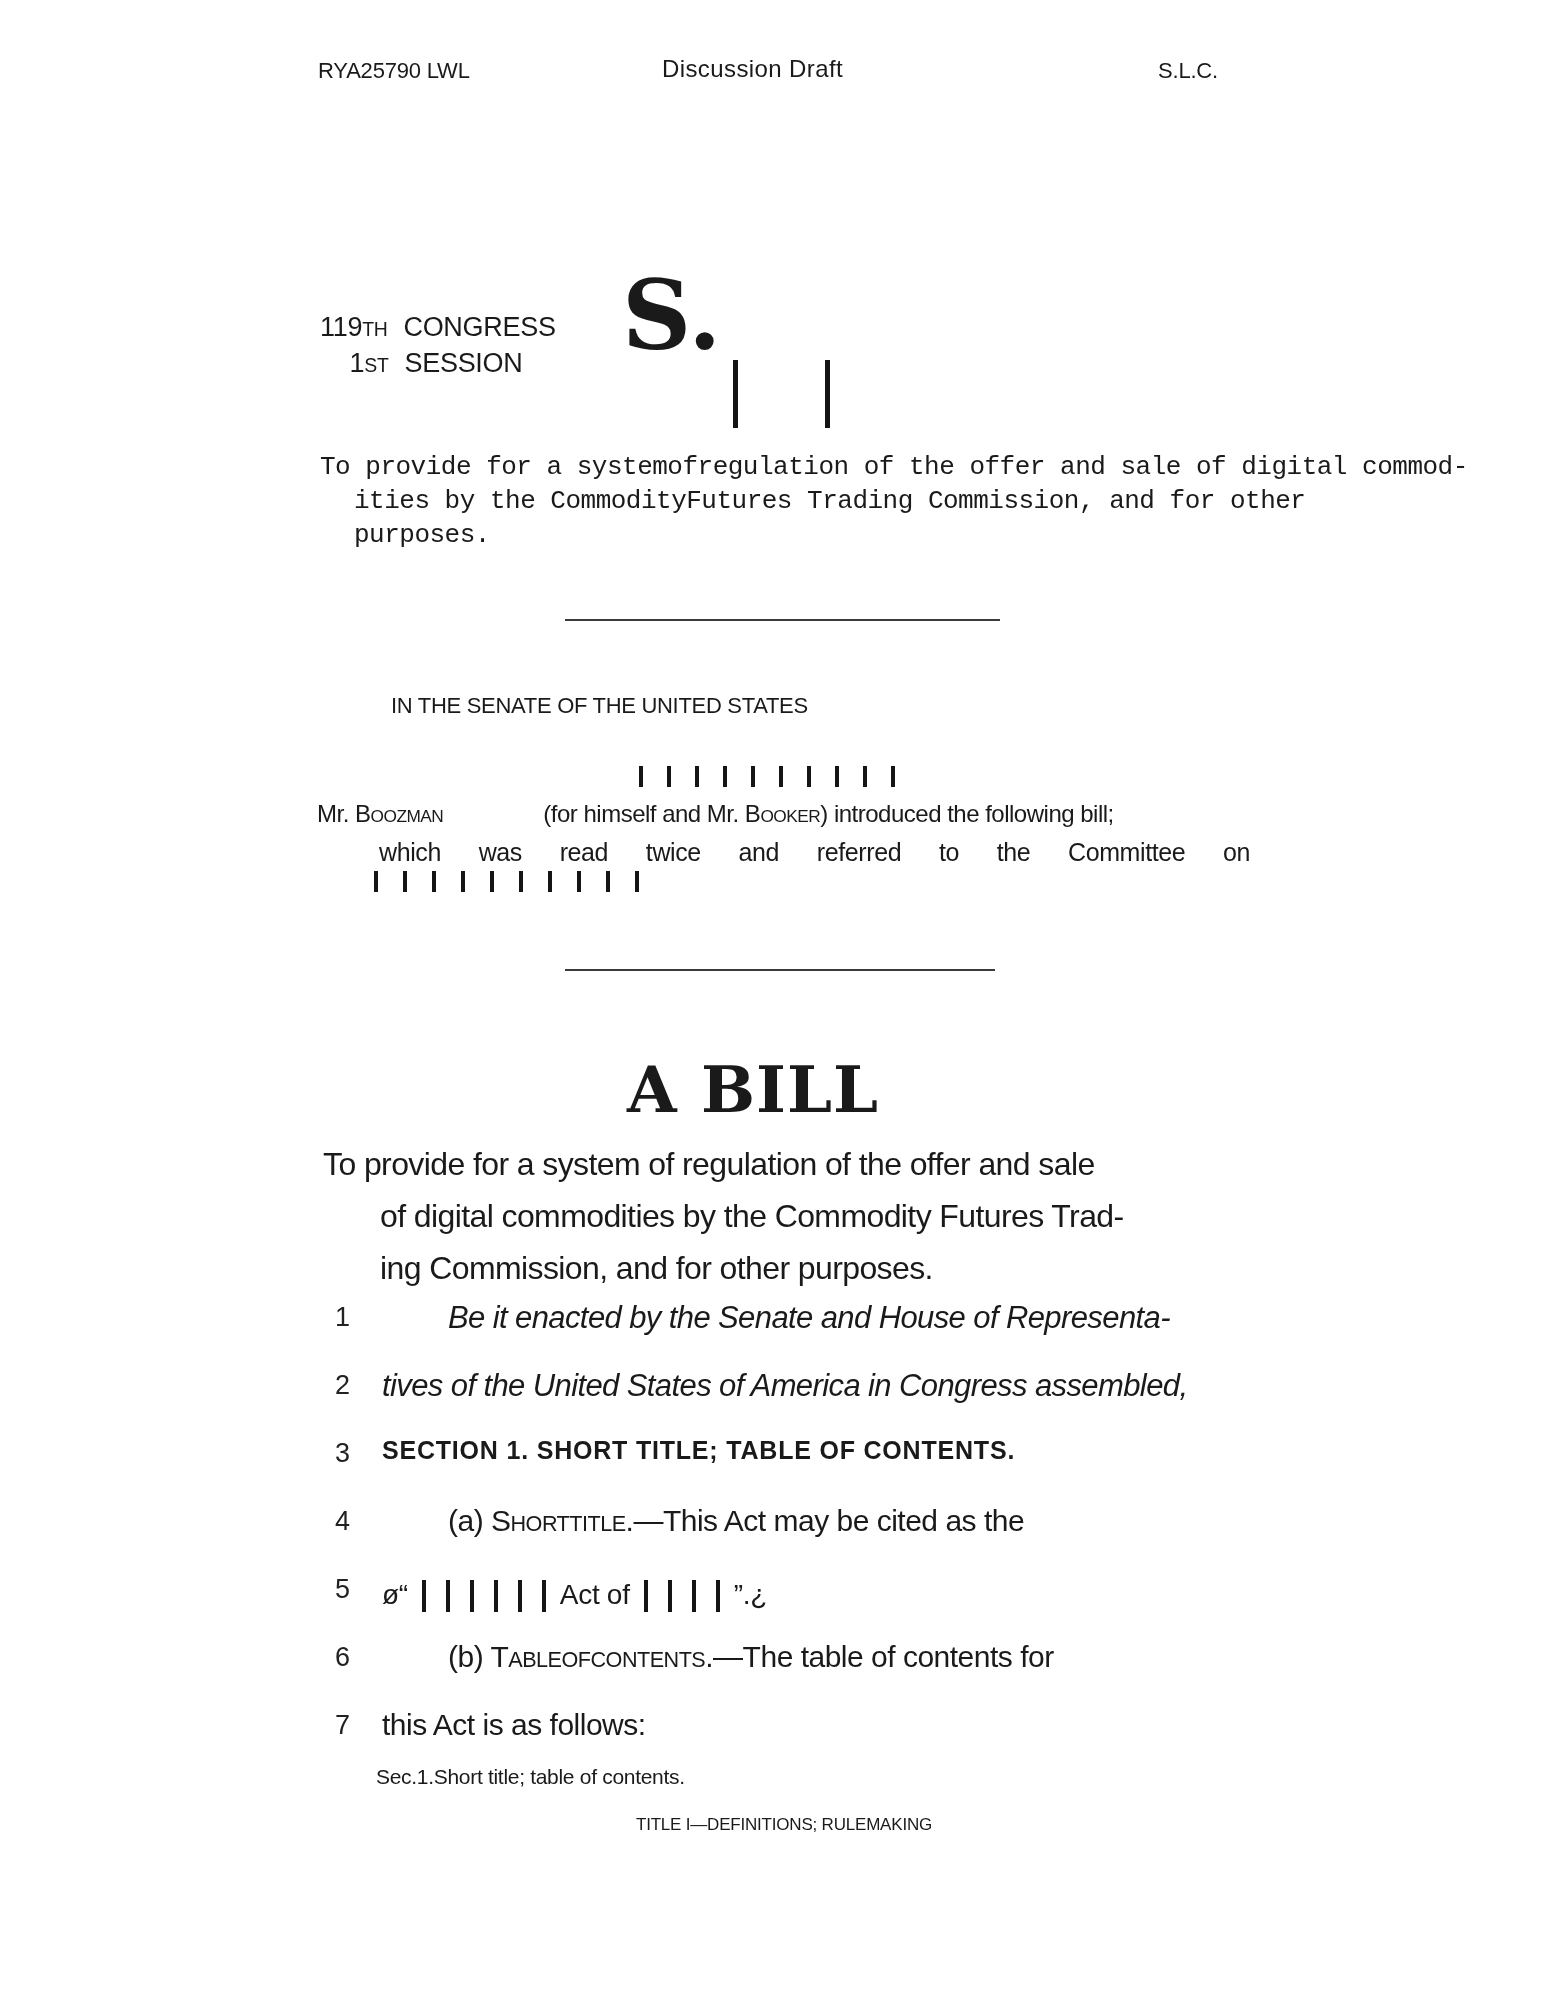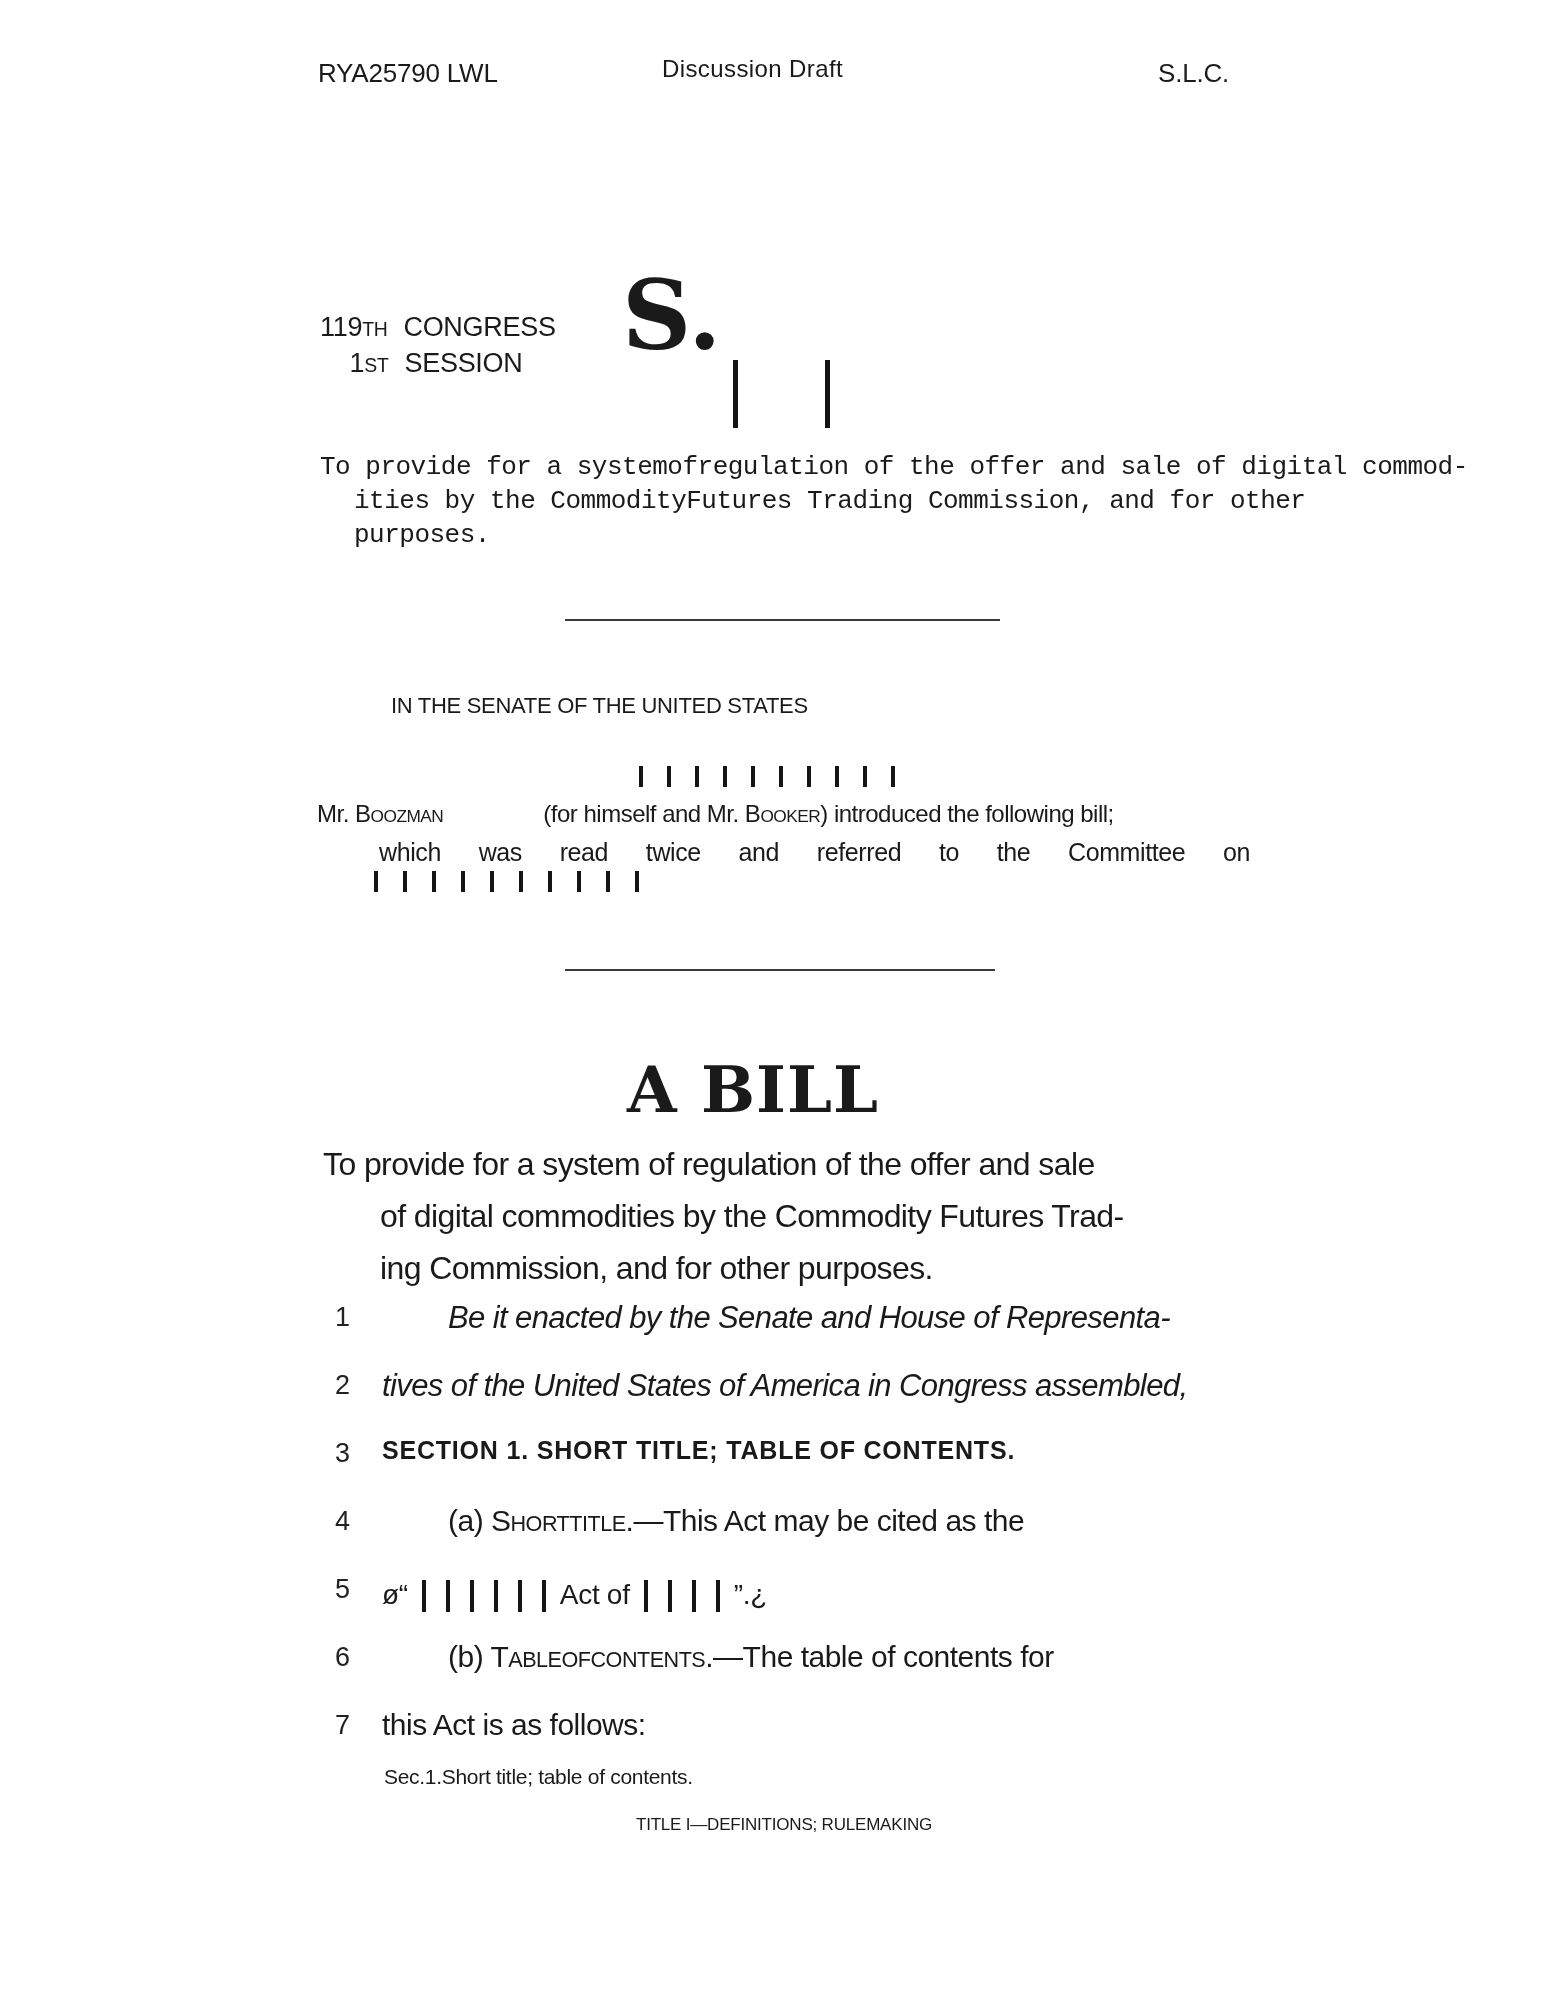--- a/index.html
+++ b/index.html
@@ -3,21 +3,21 @@
 <meta charset="utf-8">
 <style>
   html,body{margin:0;padding:0;background:#ffffff;}
   .page{
     position:relative;width:1545px;height:2000px;background:#ffffff;
     color:#1a1a1a;font-family:"Liberation Sans",sans-serif;overflow:hidden;
   }
   .abs{position:absolute;white-space:nowrap;}
 
   
-  .hdr{font-size:26px;letter-spacing:-0.2px;}
+  .hdr{font-size:22px;letter-spacing:-0.2px;}
   #hdr-left{left:318px;top:58px;}
   #hdr-center{left:662px;top:55px;font-size:24px;letter-spacing:0.4px;}
   #hdr-right{left:1158px;top:58px;}
 
   
   #congress-line{left:320px;top:312px;font-size:27px;letter-spacing:-0.3px;}
   #session-line{left:320px;top:348px;width:232px;text-align:center;font-size:27px;letter-spacing:-0.3px;}
   .sc{font-size:0.72em;}
   .wordgap{display:inline-block;width:16px;}
 
@@ -67,21 +67,21 @@
   .ind{padding-left:66px;}
   #row-1{top:1300px;} #row-2{top:1368px;} #row-3{top:1436px;}
   #row-4{top:1504px;} #row-5{top:1572px;} #row-6{top:1640px;} #row-7{top:1708px;}
   .sectionhead{font-weight:700;font-size:25px;letter-spacing:0.8px;}
   .body30{font-size:30px;letter-spacing:-0.5px;}
   #row-5 .ltext{font-size:28px;letter-spacing:-0.3px;}
   .bars-inline{display:inline-flex;gap:20px;margin:0 14px;transform:translateY(8px);}
   .bars-inline .bar{width:4px;height:32px;}
 
   
-  #toc-sec1{left:384px;top:1765px;font-size:21px;letter-spacing:-0.3px;}
+  #toc-sec1{left:376px;top:1765px;font-size:21px;letter-spacing:-0.3px;}
   #toc-title1{left:318px;top:1815px;width:932px;text-align:center;font-size:17px;letter-spacing:-0.2px;}
 </style>
 </head>
 <body>
 
 <div class="page">
 
   <span class="abs hdr" id="hdr-left">RYA25790 LWL</span>
   <span class="abs hdr" id="hdr-center">Discussion Draft</span>
   <span class="abs hdr" id="hdr-right">S.L.C.</span>

